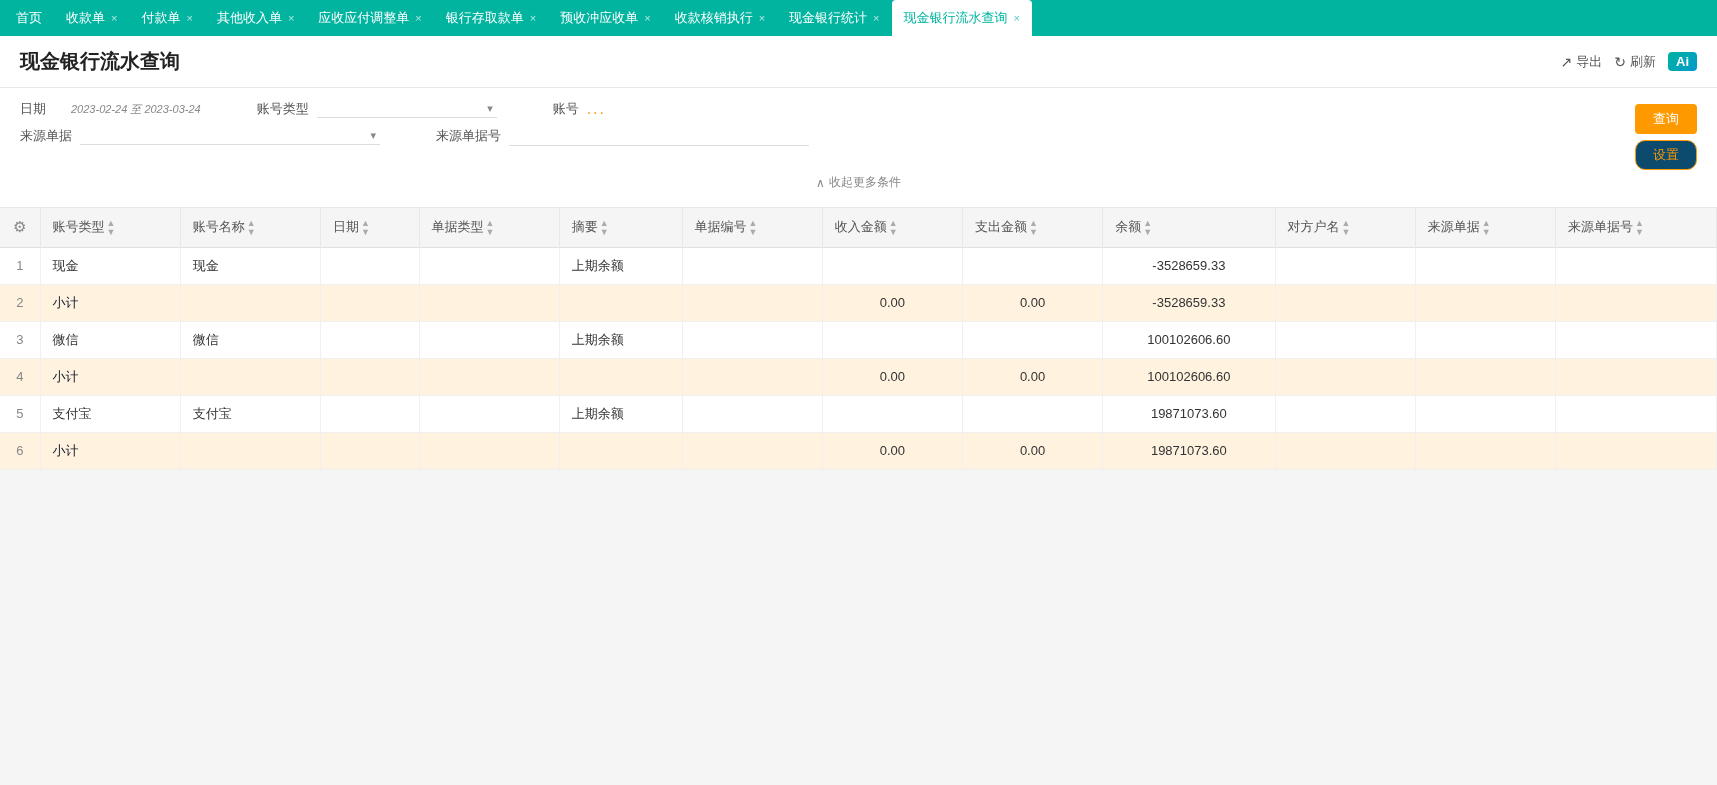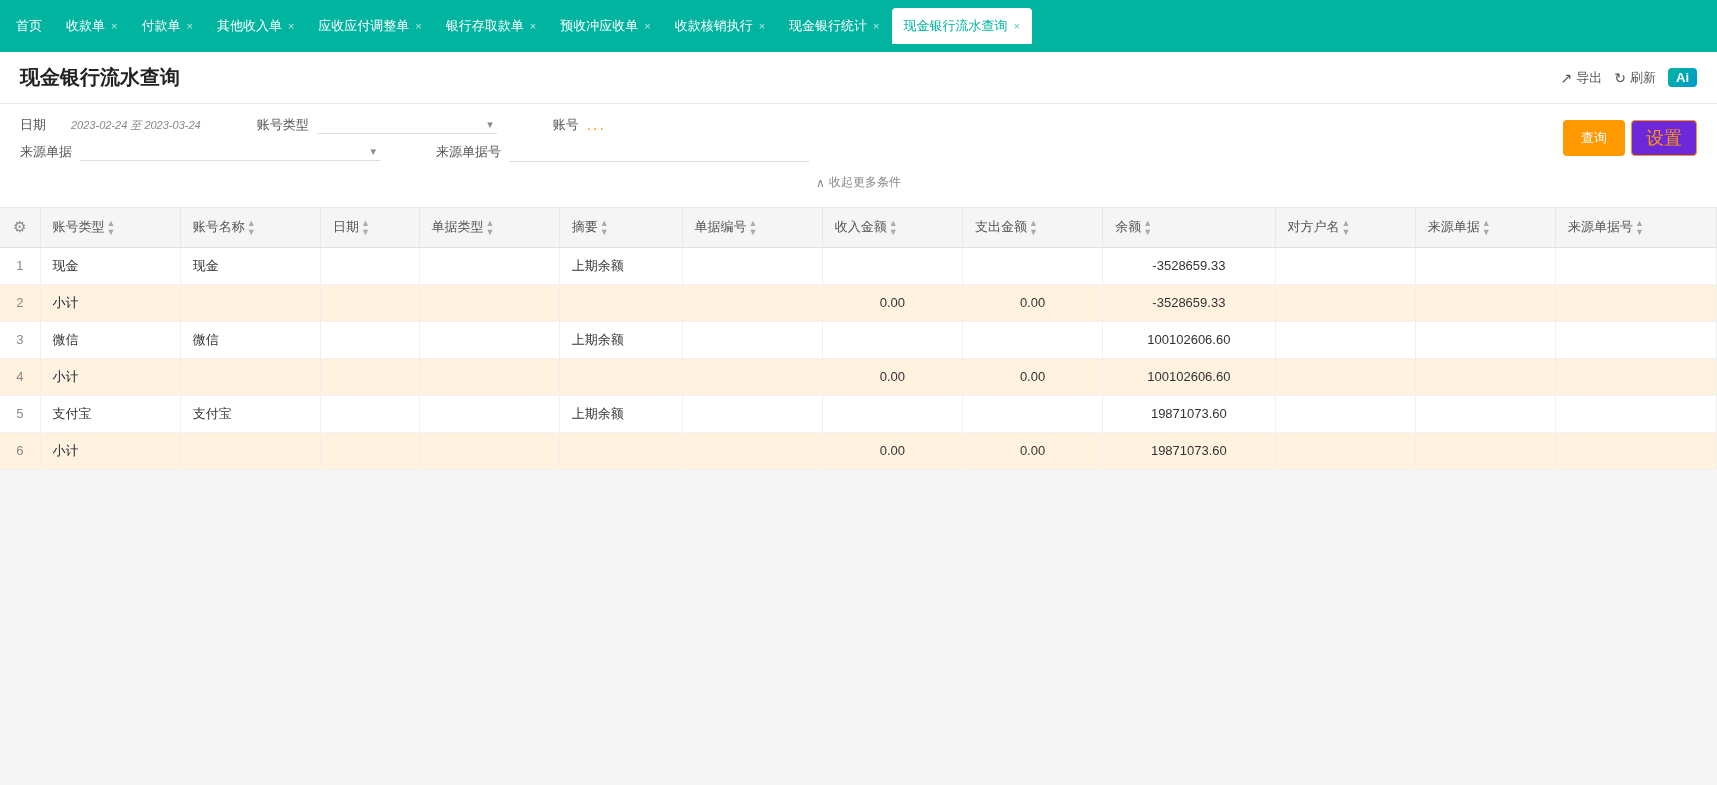--- a/index.html
+++ b/index.html
@@ -2,22 +2,22 @@
 <html><head>
   <meta charset="utf-8">
   <style>
     * { box-sizing: border-box; margin: 0; padding: 0; }
     body { font-family: 'Microsoft YaHei', Arial, sans-serif; font-size: 13px; background: #f5f5f5; color: #333; }
 
     
     .top-nav {
       background: #00b4a0;
       display: flex;
-      align-items: center;
-      height: 52px;
+      align-items: flex-start;
+      height: 36px;
       padding: 0 4px;
       overflow: hidden;
     }
     .nav-item {
       color: #fff;
       padding: 0 12px;
       height: 36px;
       line-height: 36px;
       cursor: pointer;
       white-space: nowrap;
@@ -144,44 +144,44 @@
     .btn-query {
       background: #f90;
       color: #fff;
       border: none;
       border-radius: 4px;
       padding: 6px 18px;
       cursor: pointer;
       font-size: 13px;
     }
     .btn-settings {
-      background: #6d28d9;
+      background: #0c4a6e;
       color: #f90;
       border: 1px solid #f90;
-      border-radius: 4px;
+      border-radius: 10px;
       padding: 5px 14px;
       cursor: pointer;
-      font-size: 18px;
+      font-size: 13px;
     }
     .collapse-bar {
       text-align: center;
       padding: 4px 0 8px 0;
       color: #888;
       font-size: 12px;
       cursor: pointer;
       display: flex;
       align-items: center;
       justify-content: center;
       gap: 4px;
     }
 
     
     .right-buttons {
       display: flex;
-      flex-direction: row;
+      flex-direction: column;
       gap: 6px;
       align-self: flex-start;
       padding-top: 4px;
     }
 
     
     .table-container {
       background: #fff;
       margin: 0;
       padding: 0;

